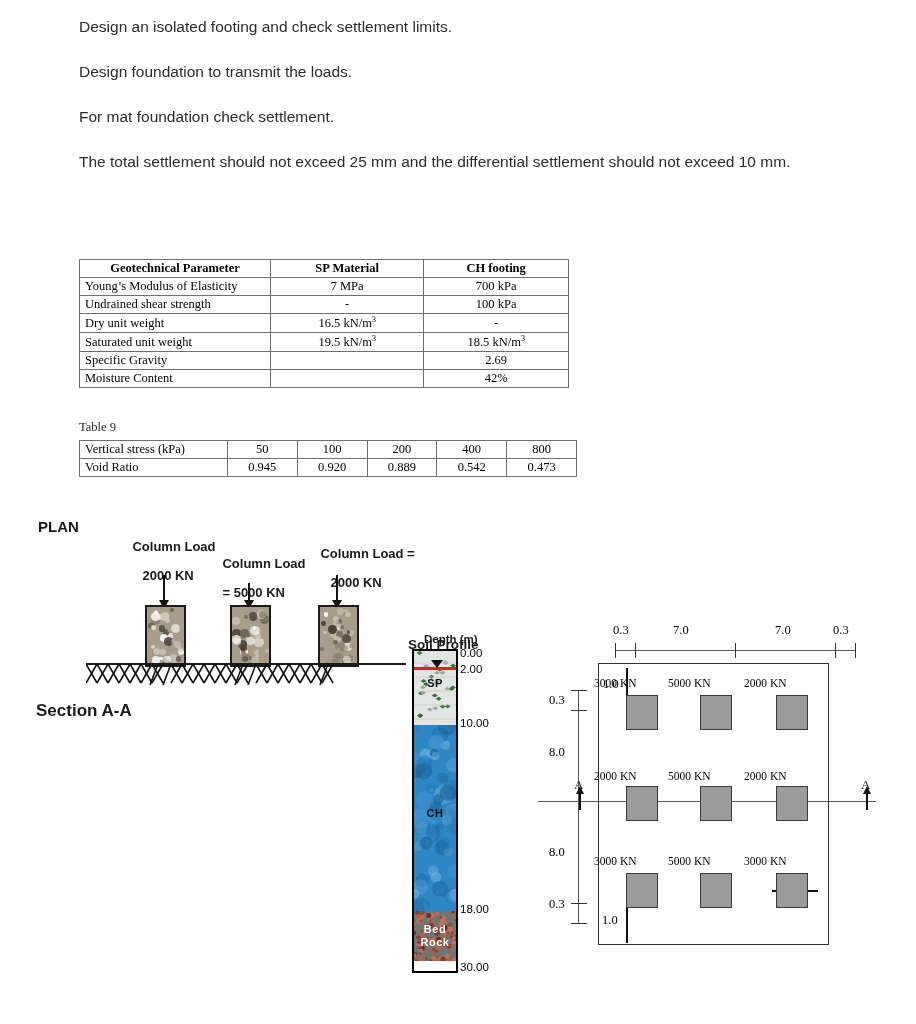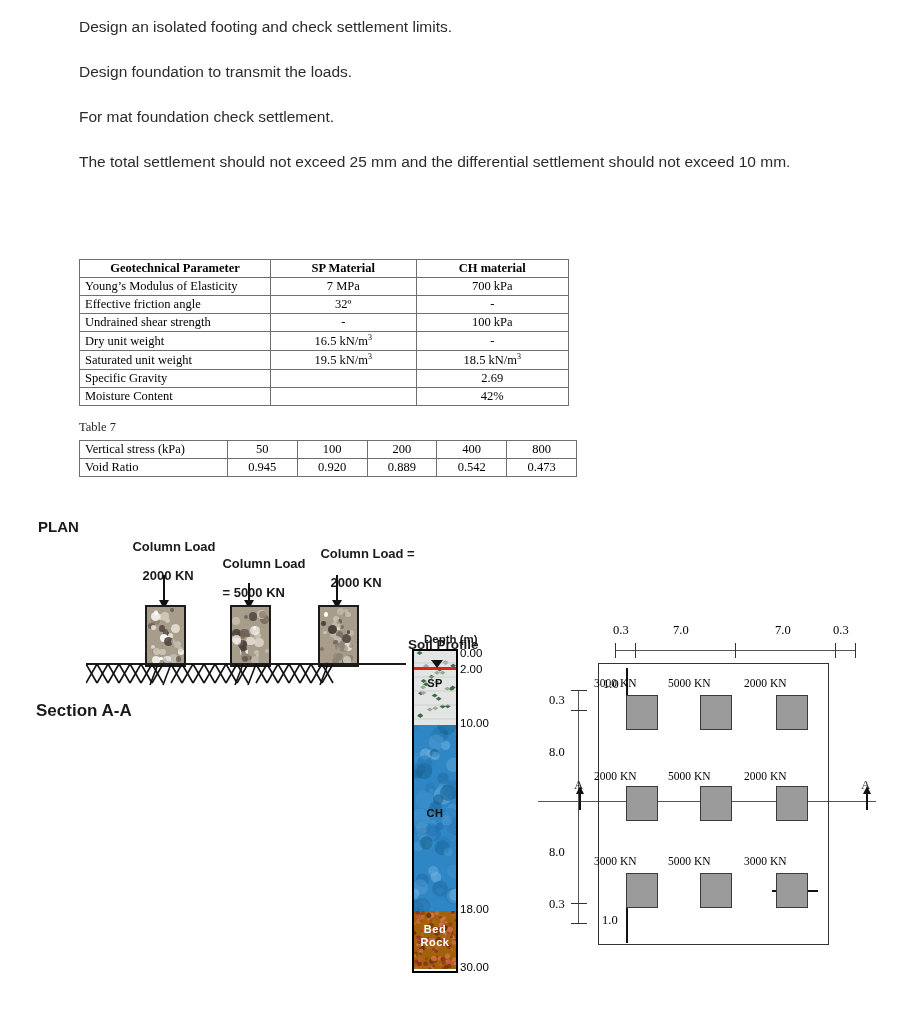--- a/index.html
+++ b/index.html
@@ -47,21 +47,21 @@
        background:#1b1b1b;}
 
   
   #soil{position:absolute;left:412px;top:144px;width:42px;height:320px;
         border:2px solid #000;}
   .layer{position:absolute;left:0;width:42px;overflow:hidden;}
   .layer span{position:absolute;left:0;width:42px;text-align:center;
         font-weight:bold;font-size:11px;letter-spacing:.5px;}
   #lay-sp{top:0;height:74px;background:#e3e5e4;}
   #lay-ch{top:74px;height:186px;background:#2f86c5;}
-  #lay-br{top:260px;height:58px;background:#a16207;}
+  #lay-br{top:260px;height:50px;background:#737373;}
   .wt{position:absolute;top:16px;left:-2px;width:46px;height:3px;background:#e2211c;}
   .wt-tri{position:absolute;top:9px;left:17px;width:0;height:0;
         border-left:6px solid transparent;border-right:6px solid transparent;
         border-top:8px solid #111;}
   .depth{position:absolute;left:460px;font-weight:normal;font-size:11.5px;color:#000;}
   #soil-title{left:408px;top:113px;font-size:13.5px;margin-top:19px;}
   #soil-sub{left:424px;top:128px;font-size:11.5px;}
 
   
   #planbox{position:absolute;left:598px;top:158px;width:229px;height:280px;
@@ -90,33 +90,28 @@
   <p>Design foundation to transmit the loads.</p>
   <p>For mat foundation check settlement.</p>
   <p>The total settlement should not exceed 25 mm and the differential settlement should not exceed 10 mm.</p>
 </div>
 
 <table class="tbl" id="tableA">
   <tbody>
       <tr>
     <th>Geotechnical Parameter</th>
     <th>SP Material</th>
-    <th>CH material</th>
+    <th>CH footing</th>
   </tr>
   <tr>
     <td class="l">Young’s Modulus of Elasticity</td>
     <td class="c">7 MPa</td>
     <td class="c">700 kPa</td>
   </tr>
   <tr>
-    <td class="l">Effective friction angle</td>
-    <td class="c">32º</td>
-    <td class="c">-</td>
-  </tr>
-  <tr>
     <td class="l">Undrained shear strength</td>
     <td class="c">-</td>
     <td class="c">100 kPa</td>
   </tr>
   <tr>
     <td class="l">Dry unit weight</td>
     <td class="c"><span class="unit">16.5 kN/m<sup>3</sup></span></td>
     <td class="c">-</td>
   </tr>
   <tr>
@@ -130,21 +125,21 @@
     <td class="c">2.69</td>
   </tr>
   <tr>
     <td class="l">Moisture Content</td>
     <td class="c"></td>
     <td class="c">42%</td>
   </tr>
 </tbody>
   </table>
 
-<div id="table1-cap">Table 7</div>
+<div id="table1-cap">Table 9</div>
 <table class="tbl" id="tableB">
   <tbody>
       <tr>
     <td class="l">Vertical stress (kPa)</td>
     <td class="c">50</td>
     <td class="c">100</td>
     <td class="c">200</td>
     <td class="c">400</td>
     <td class="c">800</td>
   </tr>

